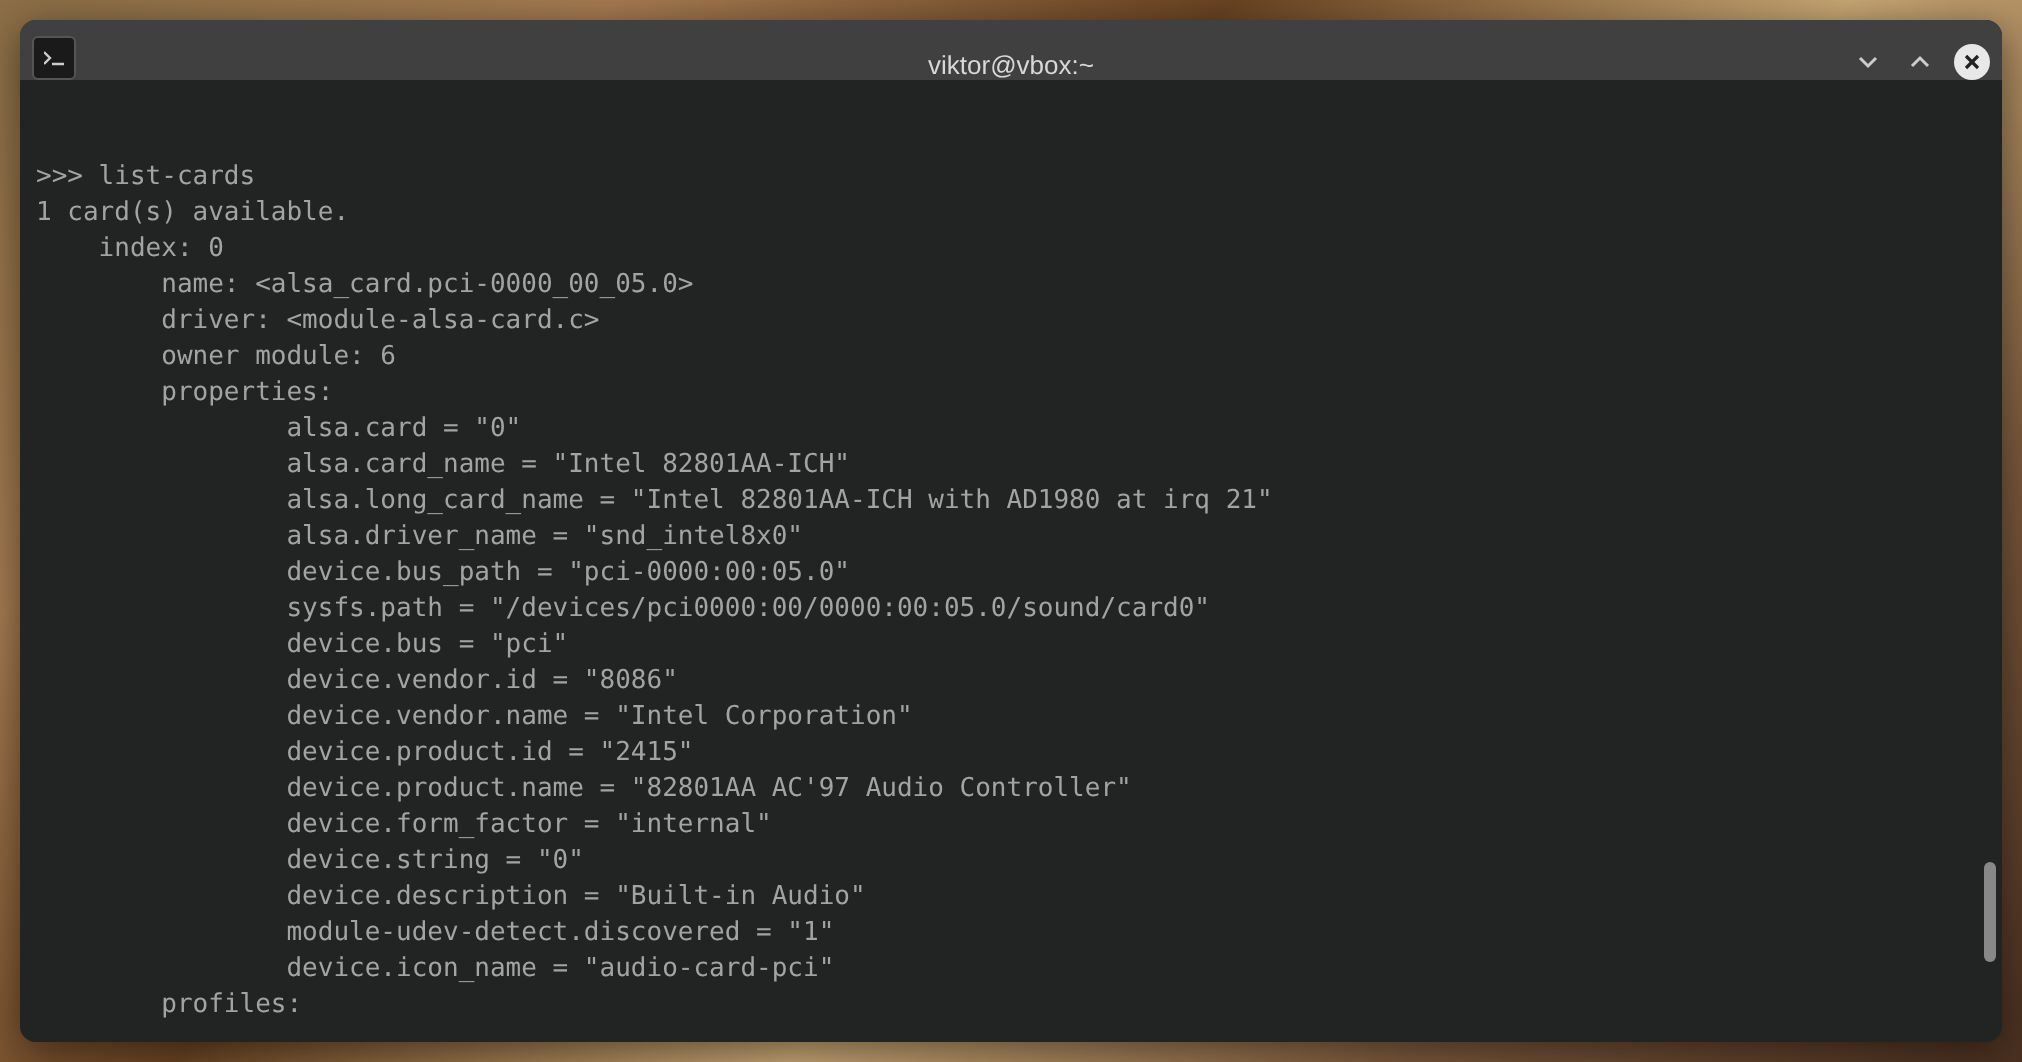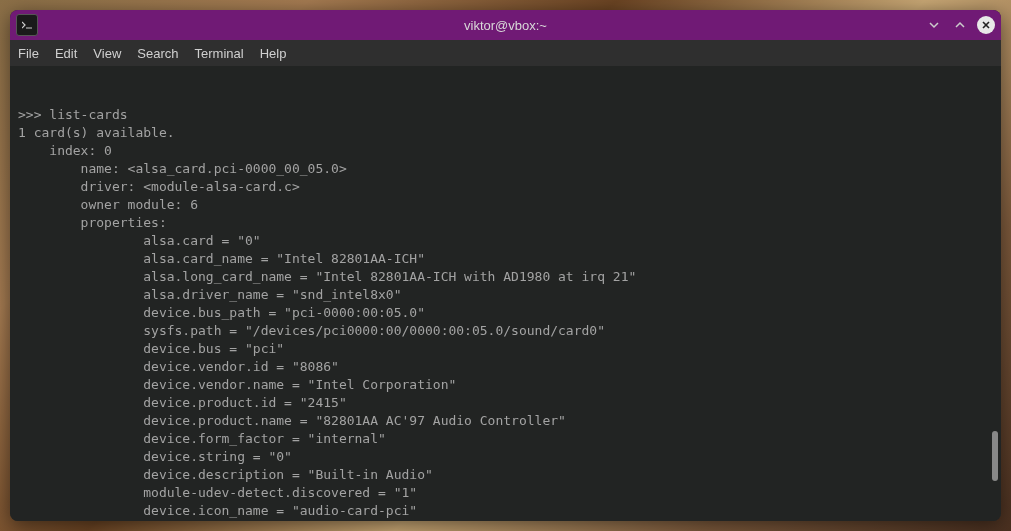--- a/index.html
+++ b/index.html
@@ -19,23 +19,23 @@
   bottom: 10px;
   background: #2b2b2b;
   border-radius: 8px;
   box-shadow: 0 4px 20px rgba(0,0,0,0.5);
   display: flex;
   flex-direction: column;
   overflow: hidden;
 }
 .titlebar {
   height: 30px;
-  background: #701a75;
+  background: #404040;
   display: flex;
-  align-items: center;
+  align-items: flex-end;
   padding: 0 6px;
   color: #d0d0d0;
   font-size: 13px;
   position: relative;
 }
 .titlebar .app-icon {
   width: 20px;
   height: 20px;
   background: #1a1a1a;
   border: 1px solid #555;
@@ -138,25 +138,17 @@
       </span>
       <span class="ctrl close">
         <svg width="10" height="10" viewBox="0 0 10 10">
             <line x1="2" y1="2" x2="8" y2="8" stroke="#222" stroke-width="1.6"></line>
             <line x1="8" y1="2" x2="2" y2="8" stroke="#222" stroke-width="1.6"></line>
           </svg>
       </span>
     </div>
   </div>
 
-  <div class="menubar">
-    <span class="menu-item">File</span>
-    <span class="menu-item">Edit</span>
-    <span class="menu-item">View</span>
-    <span class="menu-item">Search</span>
-    <span class="menu-item">Terminal</span>
-    <span class="menu-item">Help</span>
-  </div>
 
   <div class="terminal" id="terminal">
     <div>&gt;&gt;&gt; list-cards</div><div>1 card(s) available.</div><div>    index: 0</div><div>        name: &lt;alsa_card.pci-0000_00_05.0&gt;</div><div>        driver: &lt;module-alsa-card.c&gt;</div><div>        owner module: 6</div><div>        properties:</div><div>                alsa.card = "0"</div><div>                alsa.card_name = "Intel 82801AA-ICH"</div><div>                alsa.long_card_name = "Intel 82801AA-ICH with AD1980 at irq 21"</div><div>                alsa.driver_name = "snd_intel8x0"</div><div>                device.bus_path = "pci-0000:00:05.0"</div><div>                sysfs.path = "/devices/pci0000:00/0000:00:05.0/sound/card0"</div><div>                device.bus = "pci"</div><div>                device.vendor.id = "8086"</div><div>                device.vendor.name = "Intel Corporation"</div><div>                device.product.id = "2415"</div><div>                device.product.name = "82801AA AC'97 Audio Controller"</div><div>                device.form_factor = "internal"</div><div>                device.string = "0"</div><div>                device.description = "Built-in Audio"</div><div>                module-udev-detect.discovered = "1"</div><div>                device.icon_name = "audio-card-pci"</div><div>        profiles:</div><div class="scroll-indicator"></div>
   </div>
 </div>
 
 </body></html>

